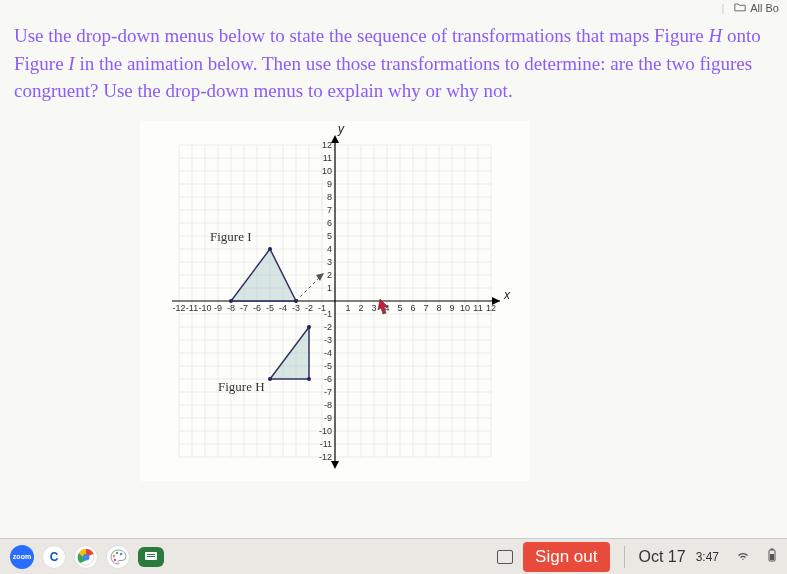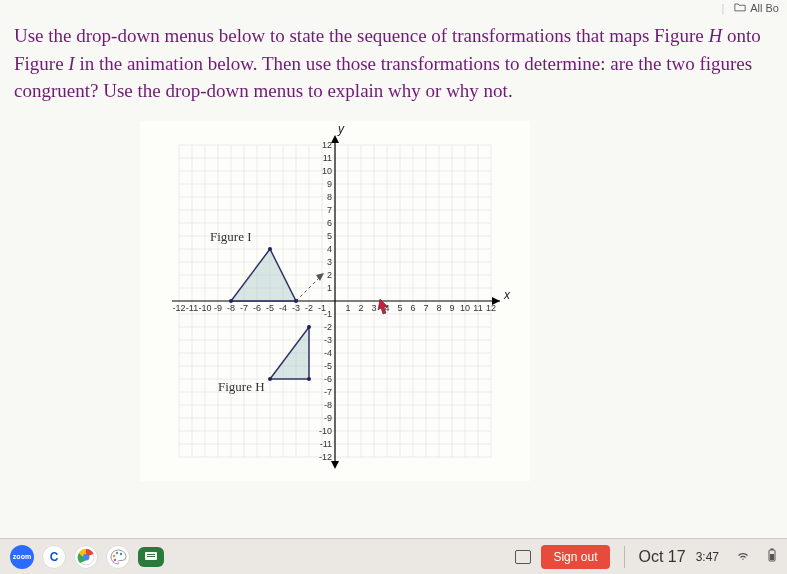--- a/index.html
+++ b/index.html
@@ -21,21 +21,21 @@
       display: flex;
       align-items: center;
       gap: 4px;
     }
     .top-bar .divider { color: #ccc; margin-right: 6px; }
     .folder-icon { display: inline-block; width: 12px; height: 10px; }
     .question {
       padding: 22px 18px 10px 14px;
       font-size: 19px;
       line-height: 1.45;
-      color: #701a75;
+      color: #8b5cf6;
     }
     .question .italic { font-style: italic; }
     .graph-wrap {
       width: 390px;
       height: 360px;
       margin-left: 140px;
       margin-top: 6px;
       background: #fdfdfa;
       position: relative;
       font-family: Arial, sans-serif;
@@ -69,21 +69,21 @@
                align-items: center; justify-content: center; font-size: 12px;
                font-weight: bold; cursor: pointer; }
     .zoom-ic { background: #2a6cff; color: #fff; font-size: 7px; }
     .c-ic { background: #fff; color: #0b57d0; border: 1px solid #ddd; }
     .chrome-ic { background: #fff; border: 1px solid #ddd; position: relative; }
     .palette-ic { background: #fff; border: 1px solid #ddd; font-size: 14px; }
     .app-ic { background: #2b7a3d; color: #fff; border-radius: 6px; width: 26px; height: 20px; font-size: 10px;}
     .tb-right { margin-left: auto; display: flex; align-items: center; gap: 10px; }
     .screen-ic { width: 16px; height: 14px; border: 1.5px solid #555; border-radius: 2px; display: inline-block;}
     .sign-out { background: #e84b3c; color: #fff; padding: 5px 12px; border-radius: 4px;
-                font-size: 12px; cursor: pointer; }
+                font-size: 17px; cursor: pointer; }
     .date { font-size: 16px; color: #333; }
     .time { font-size: 12px; color: #333; display: flex; align-items: center; gap: 18px;}
     .shelf-divider { width: 1px; height: 22px; background: #bbb; margin: 0 4px; }
   </style>
 </head>
 <body>
 
 <div class="top-bar">
   <span class="divider">|</span>
   <span>

